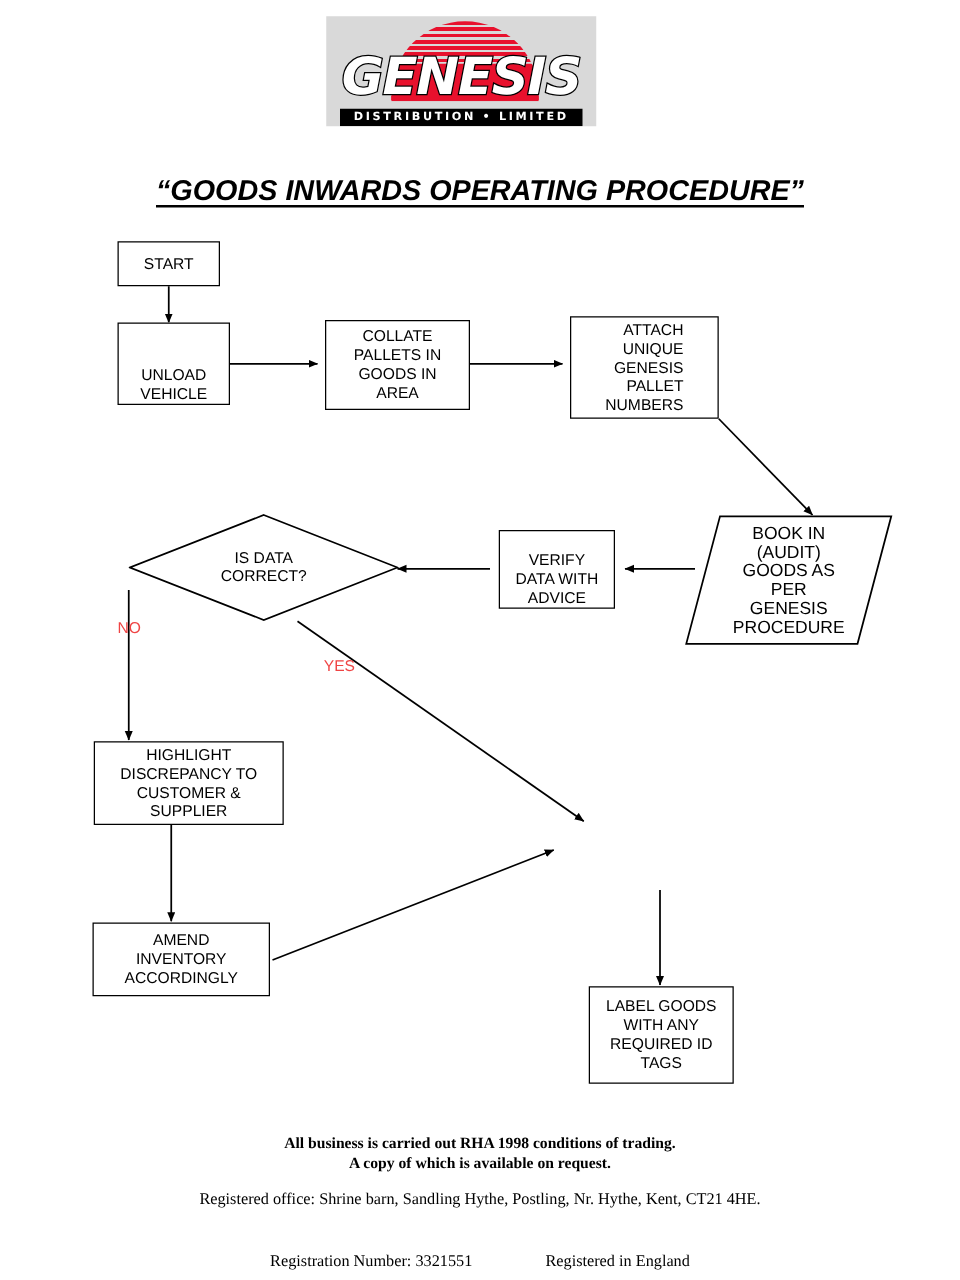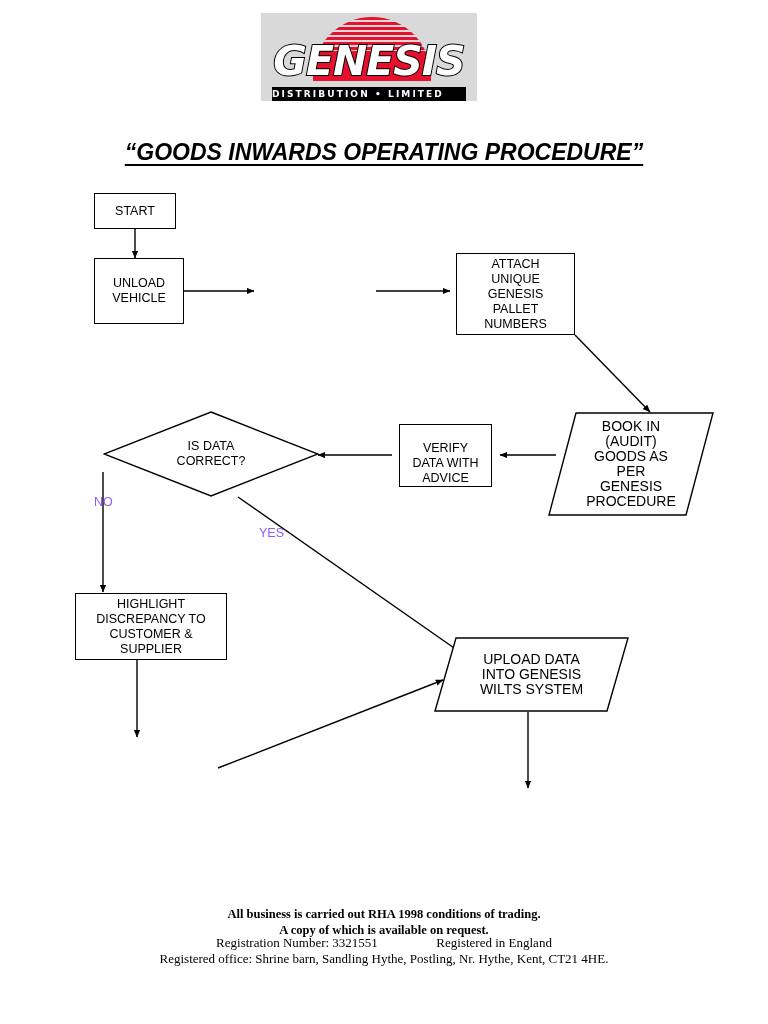--- a/index.html
+++ b/index.html
@@ -79,20 +79,21 @@
     height: 14px;
     background: #000000;
   }
   .logo-sub {
     position: absolute;
     left: 11px;
     top: 74px;
     width: 194px;
     height: 26px;
     line-height: 14px;
+    text-align: center;
     font-family: "DejaVu Sans", sans-serif;
     font-weight: bold;
     font-size: 9px;
     letter-spacing: 2.1px;
     color: #ffffff;
     white-space: nowrap;
   }
 
   
   .doc-title {
@@ -174,21 +175,21 @@
     font-family: "Liberation Sans", sans-serif;
     font-size: 12.5px;
     line-height: 15px;
   }
 
   
   .edge-label {
     position: absolute;
     font-family: "Liberation Sans", sans-serif;
     font-size: 12.5px;
-    color: #8b5cf6;
+    color: #ef4444;
     white-space: nowrap;
   }
 
   
   #connectors {
     position: absolute;
     left: 0; top: 0;
     width: 768px;
     height: 1024px;
     pointer-events: none;
@@ -260,26 +261,29 @@
       <path d="M218,768 L443,680"></path>
 
       <path d="M528,712 L528,788"></path>
     </g>
   </svg>
 
   <div class="node rect" style="left:94px; top:193px; width:82px; height:36px;">
     <span>START</span>
   </div>
 
-  <div class="node rect" style="left:94px; top:258px; width:90px; height:66px;">
+  <div class="node rect" style="left:94px; top:258px; width:90px; height:66px;align-items:flex-end;">
     <span>UNLOAD<br>VEHICLE</span>
   </div>
 
-
-  <div class="node rect" style="left:456px; top:253px; width:119px; height:82px;">
+  <div class="node rect" style="left:260px; top:256px; width:116px; height:72px;">
+    <span>COLLATE<br>PALLETS IN<br>GOODS IN<br>AREA</span>
+  </div>
+
+  <div class="node rect" style="left:456px; top:253px; width:119px; height:82px;text-align:right;">
     <span>ATTACH<br>UNIQUE<br>GENESIS<br>PALLET<br>NUMBERS</span>
   </div>
 
   <div class="para-wrap" style="left:548px; top:412px; width:166px; height:104px;">
     <svg width="166" height="104" viewBox="0 0 166 104">
       <polygon points="28,1 165,1 138,103 1,103" fill="#ffffff" stroke="#000000" stroke-width="1.4"></polygon>
     </svg>
     <div class="para-label">BOOK IN<br>(AUDIT)<br>GOODS AS<br>PER<br>GENESIS<br>PROCEDURE</div>
   </div>
 
@@ -291,34 +295,34 @@
     <svg width="216" height="86" viewBox="0 0 216 86">
       <polygon points="108,1 215,43 108,85 1,43" fill="#ffffff" stroke="#000000" stroke-width="1.4"></polygon>
     </svg>
     <div class="dia-label">IS DATA<br>CORRECT?</div>
   </div>
 
   <div class="node rect" style="left:75px; top:593px; width:152px; height:67px;">
     <span>HIGHLIGHT<br>DISCREPANCY TO<br>CUSTOMER &amp;<br>SUPPLIER</span>
   </div>
 
-
-  <div class="para-wrap" style="left:434px; top:637px; width:195px; height:75px;">
-    <svg width="195" height="75" viewBox="0 0 195 75">
-      <polygon points="22,1 194,1 173,74 1,74" fill="#ffffff" stroke="#000000" stroke-width="1.4"></polygon>
-    </svg>
-    <div class="para-label">UPLOAD DATA<br>INTO GENESIS<br>WILTS SYSTEM</div>
-  </div>
-
+  <div class="node rect" style="left:74px; top:738px; width:142px; height:59px;">
+    <span>AMEND<br>INVENTORY<br>ACCORDINGLY</span>
+  </div>
+
+
+  <div class="node rect" style="left:471px; top:789px; width:116px; height:78px;">
+    <span>LABEL GOODS<br>WITH ANY<br>REQUIRED ID<br>TAGS</span>
+  </div>
 
   <div class="edge-label" style="left:94px; top:495px;">NO</div>
   <div class="edge-label" style="left:259px; top:526px;">YES</div>
 
   <div class="footer footer-bold" style="top:906px;">All business is carried out RHA 1998 conditions of trading.</div>
   <div class="footer footer-bold" style="top:922px;">A copy of which is available on request.</div>
   <div class="footer footer-reg" style="top:950px;">Registered office: Shrine barn, Sandling Hythe, Postling, Nr. Hythe, Kent, CT21 4HE.</div>
-  <div class="footer footer-reg reg-line2" style="top:934px;">
+  <div class="footer footer-reg reg-line2" style="top:1000px;">
     <span>Registration Number: 3321551</span>
     <span class="reg-gap"></span>
     <span>Registered in England</span>
   </div>
 
 </div>
 
 </body></html>

